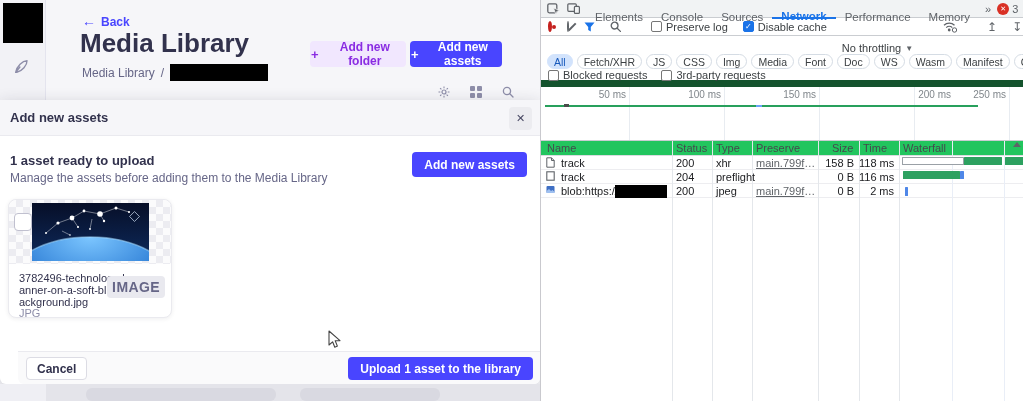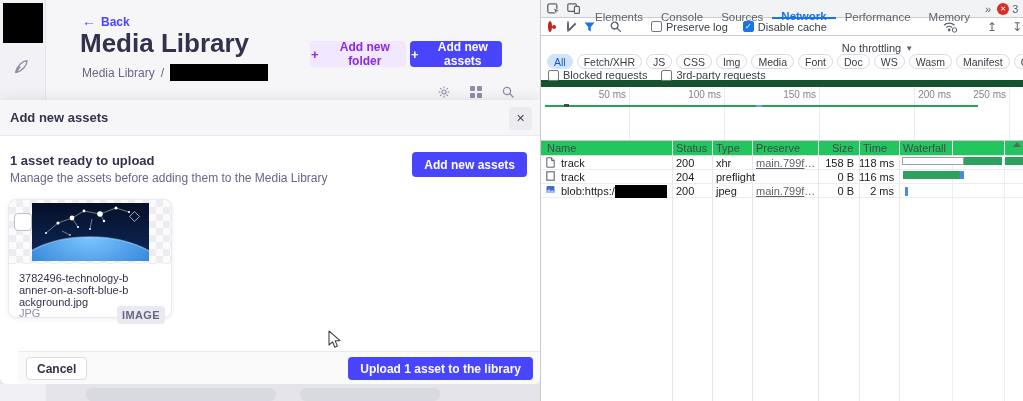--- a/index.html
+++ b/index.html
@@ -38,21 +38,21 @@
 
   .asset-card { position:absolute; left:8px; top:99px; width:164px; height:119px; background:#fff; border:1px solid #eaeaef; border-radius:8px; box-shadow:0 1px 4px rgba(33,33,52,.08); }
   .asset-preview { position:absolute; left:0; top:0; right:0; height:64px; border-radius:8px 8px 0 0; overflow:hidden;
     background-color:#fbfbfc;
     background-image:conic-gradient(#ececf1 25%, transparent 0 50%, #ececf1 0 75%, transparent 0);
     background-size:14px 14px; }
   .asset-img { position:absolute; left:23px; top:3px; width:117px; height:58px; display:block; }
   .asset-check { position:absolute; left:5px; top:13px; width:18px; height:18px; background:#fff; border:1px solid #c0c0cf; border-radius:4px; cursor:pointer; z-index:2; }
   .asset-name { position:absolute; left:10px; top:72px; width:114px; font-size:11px; line-height:12px; color:#32324d; word-break:break-all; }
   .asset-ext { position:absolute; left:10px; top:107px; font-size:11px; color:#8e8ea9; }
-  .asset-badge { position:absolute; right:6px; top:76px; background:#e9e9ef; color:#666687; font-size:11px; font-weight:bold; letter-spacing:.4px; padding:3px 5px; border-radius:4px;margin-top:30px; }
+  .asset-badge { position:absolute; right:6px; top:76px; background:#e9e9ef; color:#666687; font-size:14px; font-weight:bold; letter-spacing:.4px; padding:3px 5px; border-radius:4px; }
 
   .modal-footer { position:absolute; left:18px; bottom:0; right:0; height:33px; background:#fafafb; border-top:1px solid #eaeaef; border-radius:0 0 6px 6px; }
   .btn-cancel { position:absolute; left:8px; top:5px; height:23px; padding:0 10px; background:#fff; border:1px solid #dcdce4; color:#32324d; }
   .btn-upload { position:absolute; right:7px; top:5px; height:23px; padding:0 11px; background:#4945ff; color:#fff; }
 
   .dim-strip { position:absolute; left:0; top:384px; width:540px; height:17px; background:#e4e4ea; }
   .dim-strip .side { position:absolute; left:0; top:0; width:46px; height:17px; background:#efeff4; }
   .dim-block { position:absolute; top:4px; height:13px; border-radius:6px; background:#d9d9e1; }
 
   .cursor-ptr { position:absolute; left:328px; top:330px; z-index:50; }

